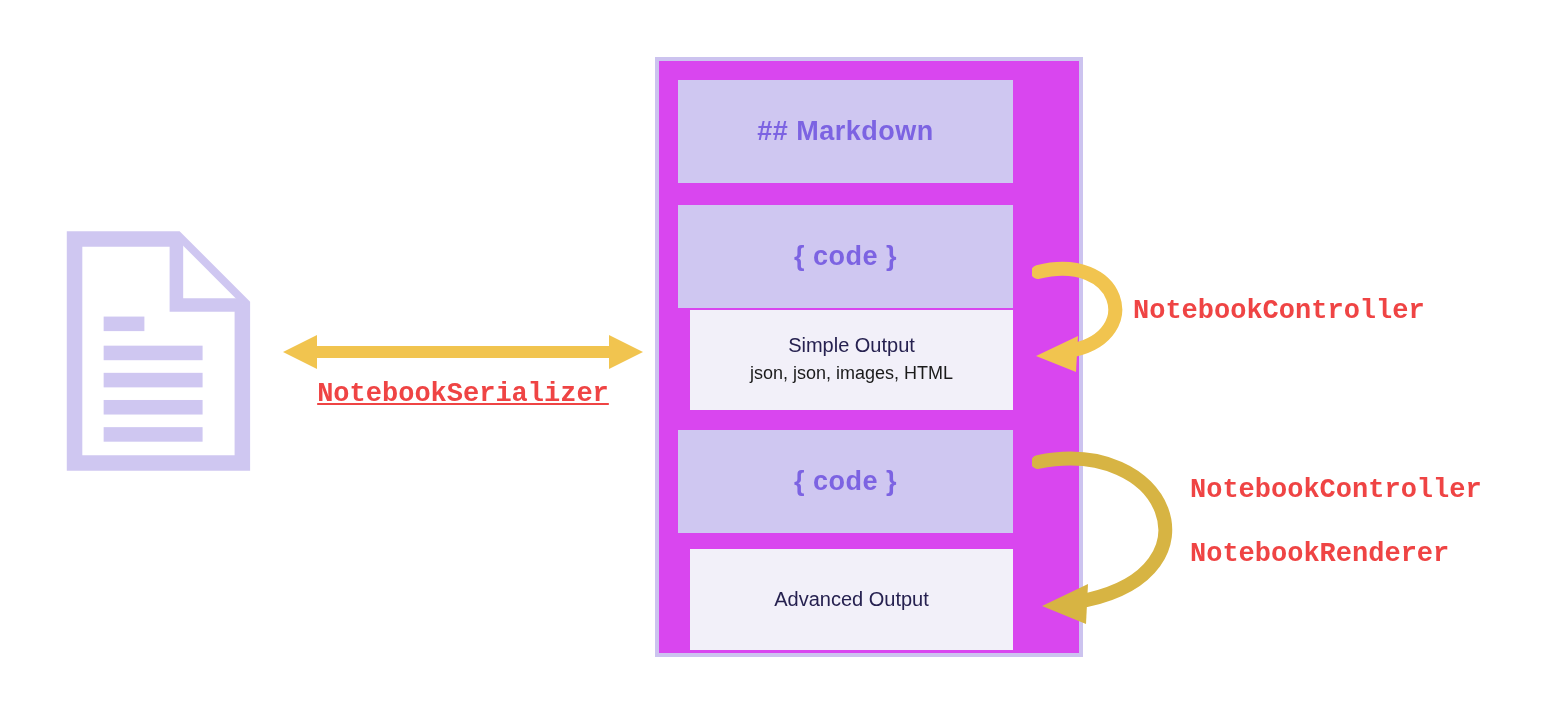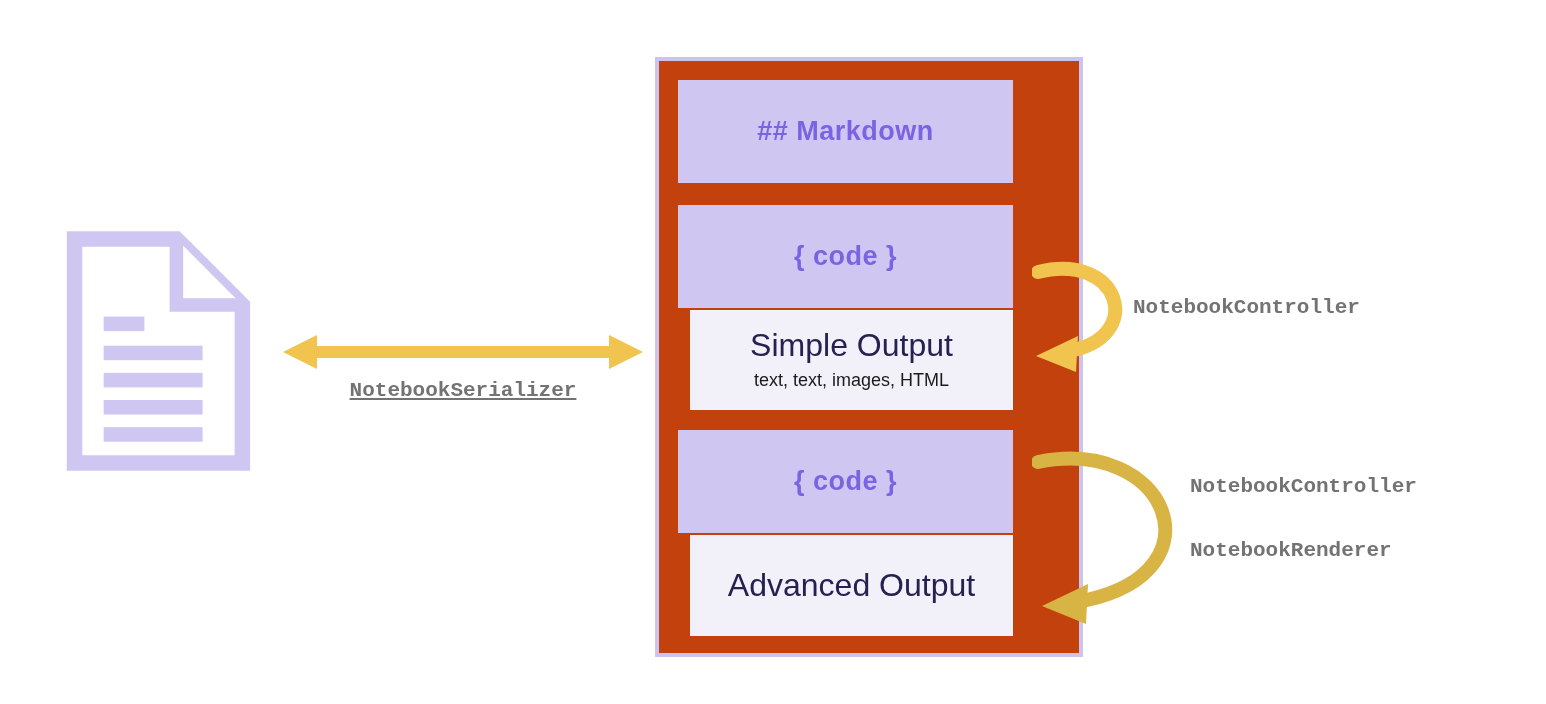--- a/index.html
+++ b/index.html
@@ -16,35 +16,35 @@
   .doc-icon { position: absolute; left: 60px; top: 226px; width: 194px; height: 250px; }
 
   
   .serializer-arrow { position: absolute; left: 283px; top: 333px; width: 360px; height: 38px; }
 
   
   .mono-label {
     position: absolute;
     font-family: "Liberation Mono", "DejaVu Sans Mono", monospace;
     font-weight: bold;
-    font-size: 21px;
-    color: #737373;
+    font-size: 27px;
+    color: #ef4444;
     white-space: nowrap;
   }
   .serializer-label { left: 285px; top: 379px; width: 356px; text-align: center; text-decoration: underline; }
   .controller-top-label { left: 1133px; top: 296px; }
   .controller-bottom-label { left: 1190px; top: 475px; }
   .renderer-label { left: 1190px; top: 539px; }
 
   
   .notebook {
     position: absolute;
     left: 655px; top: 57px;
     width: 428px; height: 600px;
-    background: #c2410c;
+    background: #d946ef;
     border: 4px solid #ccc3ef;
     box-sizing: border-box;
   }
   .cell {
     position: absolute;
     box-sizing: border-box;
     display: flex;
     flex-direction: column;
     align-items: center;
     justify-content: center;
@@ -58,34 +58,34 @@
     font-weight: bold;
     font-size: 27px;
     color: #7c63e2;
     letter-spacing: 0.5px;
   }
   .cell.output {
     left: 31px; width: 323px;
     background: #f2f0f9;
   }
   .cell.output .output-title {
-    font-size: 32px;
+    font-size: 20px;
     color: #262150;
   }
   .cell.output .output-sub {
     font-size: 18px;
     color: #1b1b1b;
     line-height: 1.4;
     margin-top: 4px;
   }
   .md-cell      { top: 19px; }
   .code-cell-1  { top: 144px; }
   .simple-out   { top: 249px; height: 100px; }
   .code-cell-2  { top: 369px; }
-  .advanced-out { top: 474px; height: 101px; }
+  .advanced-out { top: 488px; height: 101px; }
 
   
   .curve-top    { position: absolute; left: 1032px; top: 258px; width: 130px; height: 120px; }
   .curve-bottom { position: absolute; left: 1032px; top: 448px; width: 200px; height: 185px; }
 </style>
 </head>
 <body>
 
 <div class="canvas">
 
@@ -110,21 +110,21 @@
     <div class="cell purple md-cell">
       <span class="cell-label">## Markdown</span>
     </div>
 
     <div class="cell purple code-cell-1">
       <span class="cell-label">{ code }</span>
     </div>
 
     <div class="cell output simple-out">
       <span class="output-title">Simple Output</span>
-      <span class="output-sub">text, text, images, HTML</span>
+      <span class="output-sub">json, json, images, HTML</span>
     </div>
 
     <div class="cell purple code-cell-2">
       <span class="cell-label">{ code }</span>
     </div>
 
     <div class="cell output advanced-out">
       <span class="output-title">Advanced Output</span>
     </div>
 

